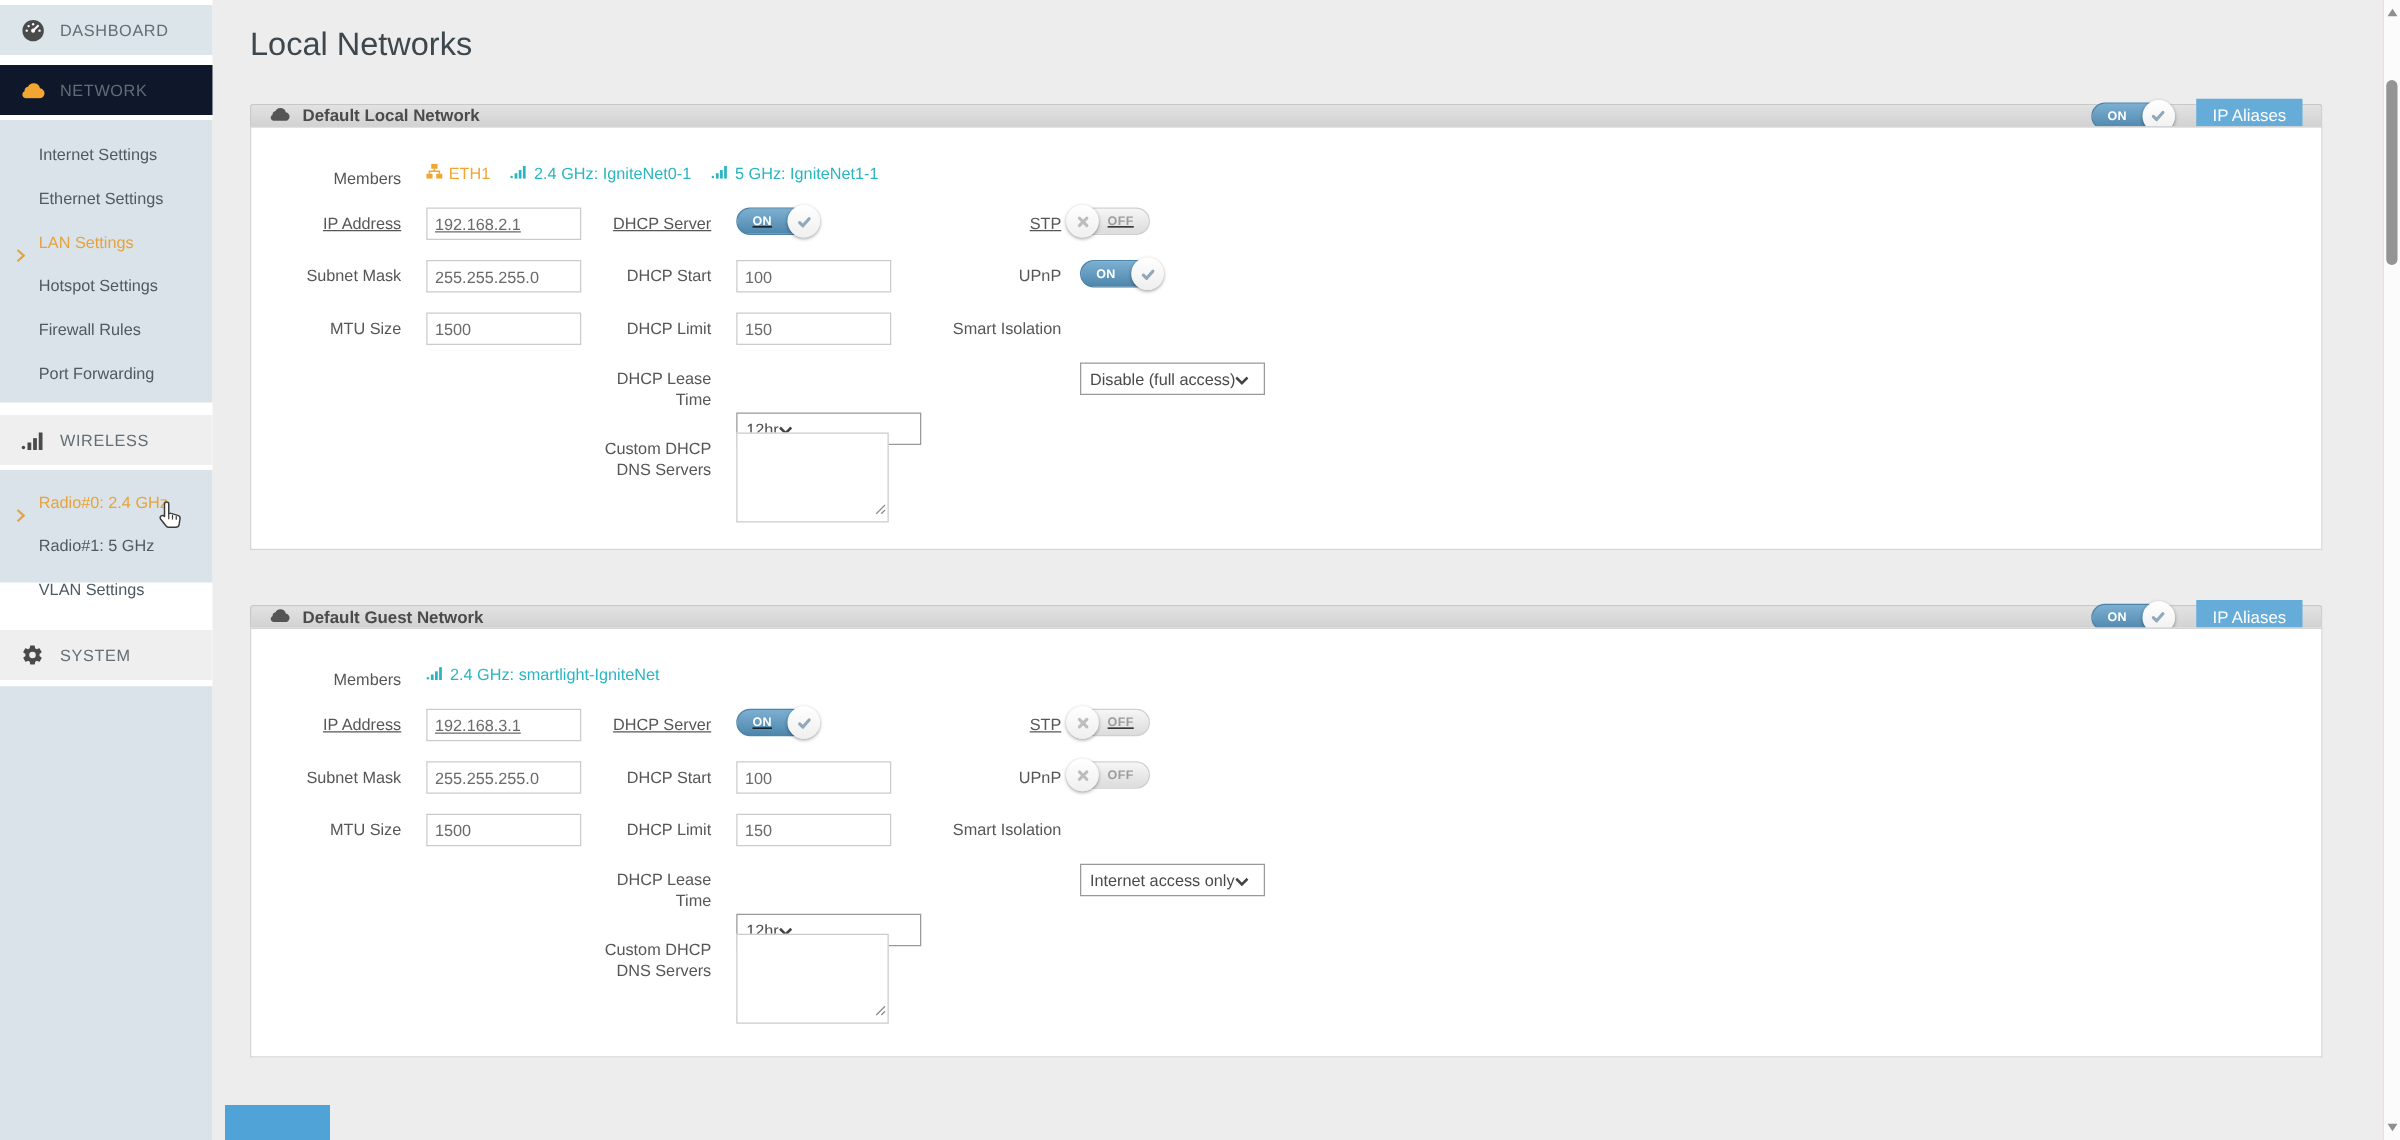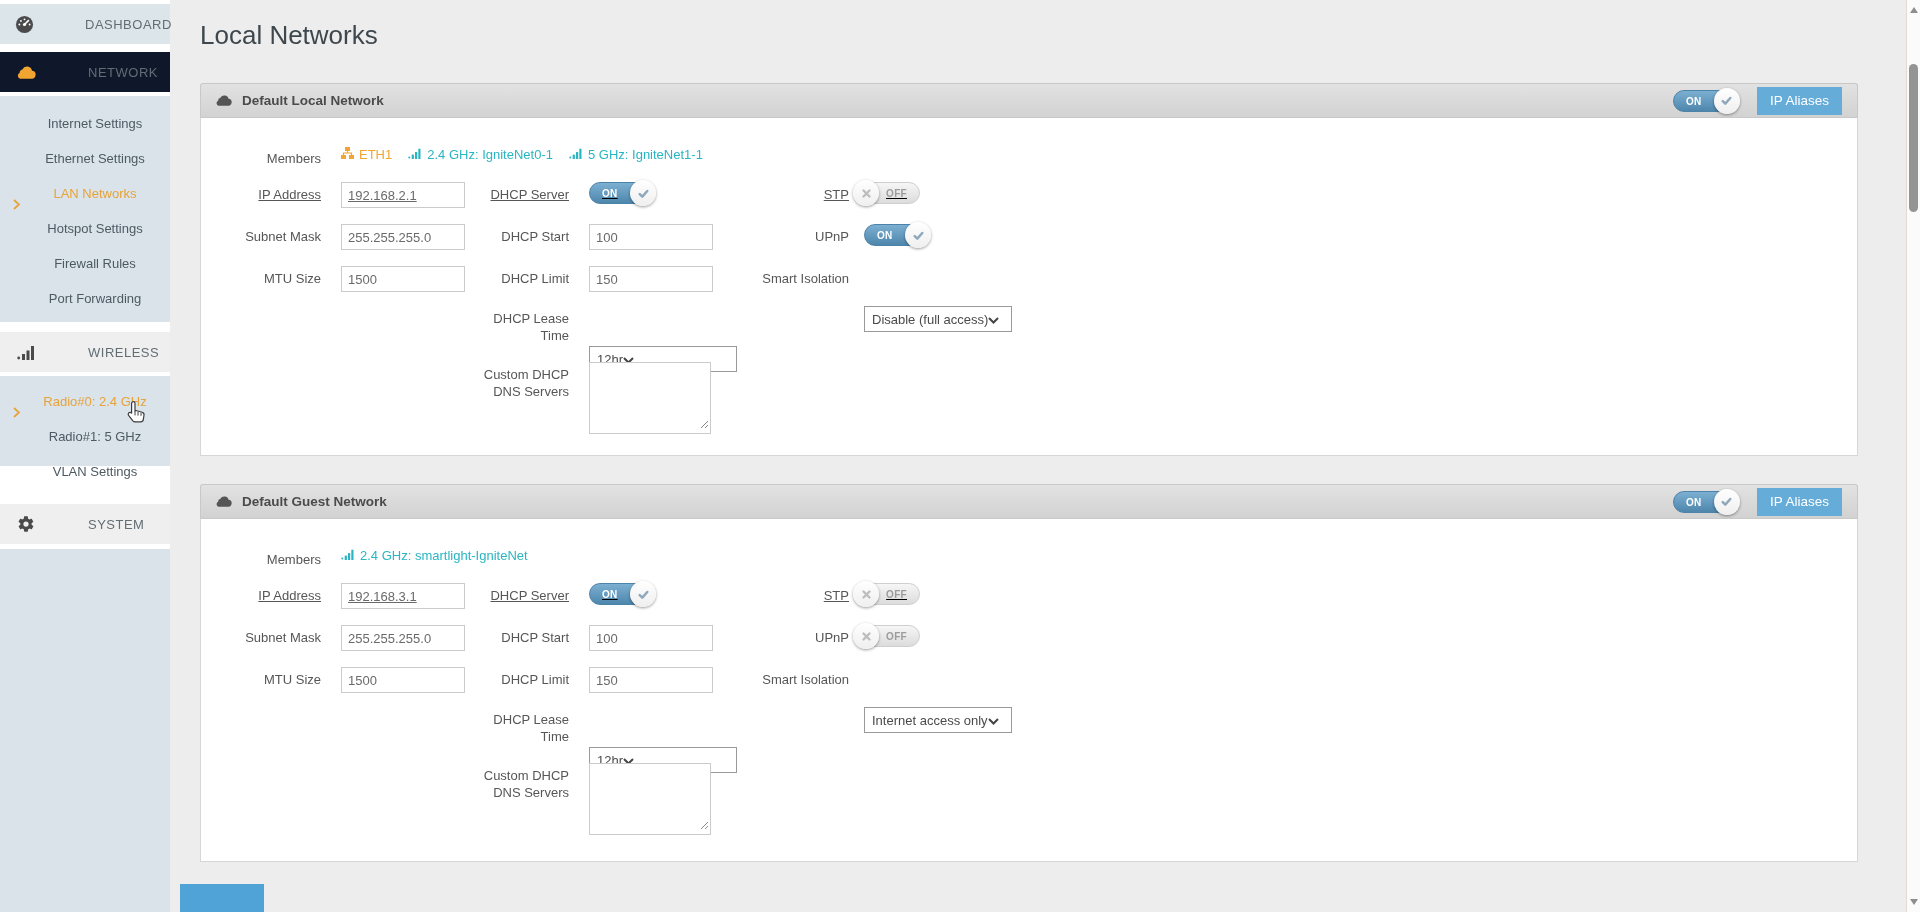--- a/index.html
+++ b/index.html
@@ -1,42 +1,42 @@
 <!DOCTYPE html>
 <html><head>
 <meta charset="utf-8">
 <style>
   html,body{margin:0;padding:0;overflow:hidden;}
   body{width:1920px;height:912px;background:#ededed;font-family:"Liberation Sans",sans-serif;}
   .stage{position:absolute;left:0;top:0;width:1920px;height:912px;overflow:hidden;}
 
   
   .sidebar{position:absolute;left:0;top:0;width:170px;height:912px;background:#fff;}
-  .side-row{position:absolute;left:0;width:170px;height:40px;display:flex;align-items:center;box-sizing:border-box;padding-left:15px;color:#626d74;font-size:13px;letter-spacing:.5px;cursor:pointer;gap:40px;}
+  .side-row{position:absolute;left:0;width:170px;height:40px;display:flex;align-items:center;box-sizing:border-box;padding-left:15px;color:#626d74;font-size:13px;letter-spacing:.5px;cursor:pointer;}
   .side-row .sicon{width:22px;height:20px;margin-right:11px;display:flex;align-items:center;justify-content:center;}
   .row-dashboard{top:4px;background:#dbe5ea;}
   .row-network{top:52px;background:#0f172a;}
   .row-wireless{top:332px;background:#efefef;}
   .row-system{top:504px;background:#efefef;}
   .submenu{position:absolute;left:0;width:170px;background:#d9e3e9;}
   .submenu-network{top:96px;height:226px;padding-top:10px;box-sizing:border-box;}
   .submenu-wireless{top:376px;height:90px;padding-top:8px;box-sizing:border-box;}
-  .sub-item{position:relative;height:35px;line-height:35px;font-size:13px;color:#4e5a62;padding-left:20px;cursor:pointer;white-space:nowrap;text-align:center;}
+  .sub-item{position:relative;height:35px;line-height:35px;font-size:13px;color:#4e5a62;padding-left:31px;cursor:pointer;white-space:nowrap;}
   .sub-item.active{color:#e7a33b;}
   .sub-chev{position:absolute;left:13px;top:12px;}
   .sidebar-bottom{position:absolute;left:0;top:549px;width:170px;height:363px;background:#d9e3e9;}
 
   
   .page-title{position:absolute;left:200px;top:20px;font-size:26px;color:#3d474d;}
 
   
   .panel{position:absolute;left:200px;width:1658px;box-sizing:border-box;}
   .panel.p1{top:83px;}
   .panel.p2{top:484px;}
-  .panel-header{height:34px;background:linear-gradient(#e2e2e2,#d2d2d2);border:1px solid #c8c8c8;border-bottom:none;border-radius:3px 3px 0 0;display:flex;align-items:center;box-sizing:border-box;padding:0 15px 0 14px;}
+  .panel-header{height:18px;background:linear-gradient(#e2e2e2,#d2d2d2);border:1px solid #c8c8c8;border-bottom:none;border-radius:3px 3px 0 0;display:flex;align-items:center;box-sizing:border-box;padding:0 15px 0 14px;}
   .panel-title{font-size:13.5px;font-weight:bold;color:#4b4b4b;margin-left:10px;}
   .hdr-right{margin-left:auto;display:flex;align-items:center;}
   .ipalias-btn{height:28px;background:#65acd9;color:#fff;font-size:13.5px;display:flex;align-items:center;padding:0 13px;cursor:pointer;margin-left:16px;}
   .panel-body{position:relative;background:#fff;border:1px solid #d6d6d6;border-top:1px solid #c8c8c8;box-sizing:border-box;}
   .p1 .panel-body{height:339px;}
   .p2 .panel-body{height:344px;}
 
   
   .lb{position:absolute;font-size:13px;color:#565656;line-height:26px;text-align:right;}
   .lb.c1{left:0;width:120px;}
@@ -114,21 +114,21 @@
       <span>NETWORK</span>
     </div>
 
     <div class="submenu submenu-network">
       <div class="sub-item"><span>Internet Settings</span></div>
       <div class="sub-item"><span>Ethernet Settings</span></div>
       <div class="sub-item active">
         <span class="sub-chev"><svg width="7" height="11" viewBox="0 0 7 11">
               <polyline points="1,1 6,5.5 1,10" fill="none" stroke="#e7a33b" stroke-width="1.8"></polyline>
             </svg></span>
-        <span>LAN Networks</span>
+        <span>LAN Settings</span>
       </div>
       <div class="sub-item"><span>Hotspot Settings</span></div>
       <div class="sub-item"><span>Firewall Rules</span></div>
       <div class="sub-item"><span>Port Forwarding</span></div>
     </div>
 
     <div class="side-row row-wireless">
       <span class="sicon">
         <svg width="19" height="15" viewBox="0 0 19 15">
             <circle cx="1.7" cy="13" r="1.4" fill="#4a4a4a"></circle>

